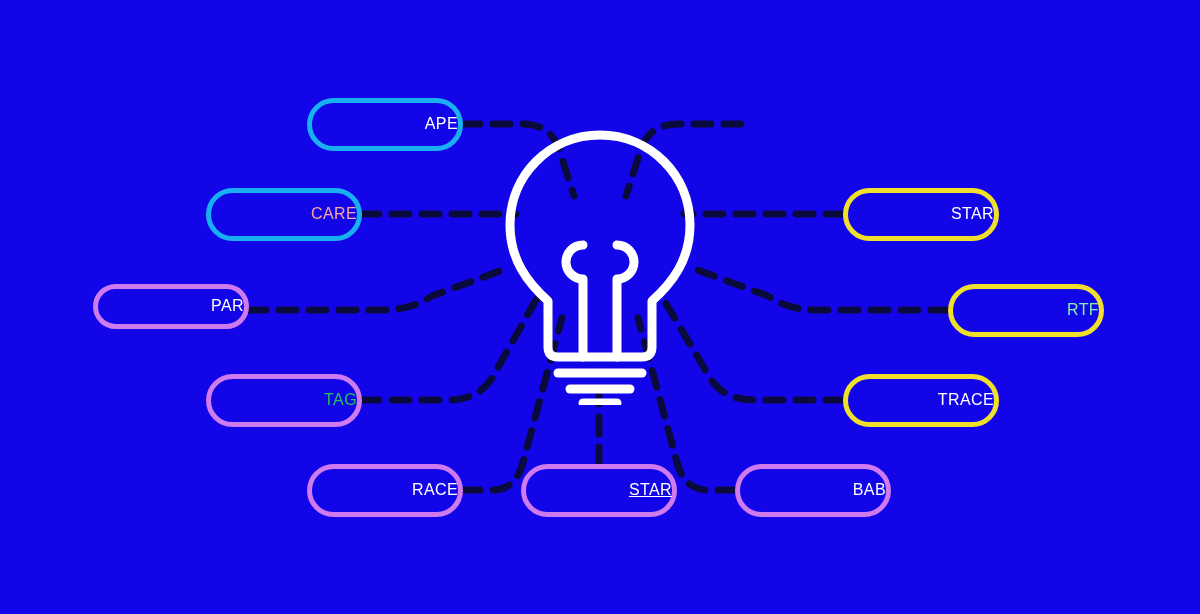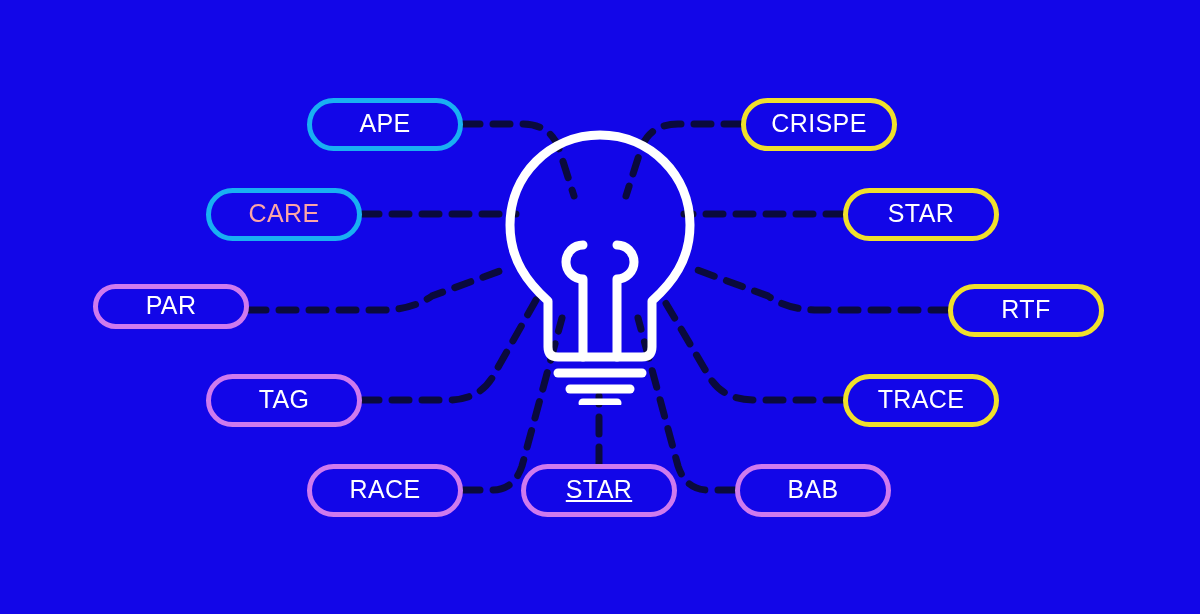--- a/index.html
+++ b/index.html
@@ -27,27 +27,27 @@
     left: 480px;
     top: 115px;
     width: 240px;
     height: 290px;
   }
   .pill {
     position: absolute;
     box-sizing: border-box;
     display: flex;
     align-items: center;
-    justify-content: center;
+    justify-content: flex-end;
     border-style: solid;
     border-width: 5px;
     border-radius: 999px;
     background: #1206e8;
     color: #ffffff;
-    font-size: 25px;
+    font-size: 16px;
     letter-spacing: 0.4px;
     white-space: nowrap;
     font-family: "Liberation Sans", sans-serif;
   }
   .pill span {
     pointer-events: none;
     padding-bottom: 2px;
   }
 </style>
 </head>
@@ -97,37 +97,34 @@
 
 <div class="pill" style="left: 307px; top: 98px; width: 156px; height: 53px; border-color: rgb(25, 176, 242); color: rgb(255, 255, 255);">
       <span>APE</span>
     </div>
     <div class="pill" style="left: 206px; top: 188px; width: 156px; height: 53px; border-color: rgb(25, 176, 242); color: #fca5a5;">
       <span>CARE</span>
     </div>
     <div class="pill" style="left: 93px; top: 284px; width: 156px; height: 45px; border-color: rgb(207, 122, 238); color: rgb(255, 255, 255);">
       <span>PAR</span>
     </div>
-    <div class="pill" style="left: 206px; top: 374px; width: 156px; height: 53px; border-color: rgb(207, 122, 238); color: #ffffff;">
+    <div class="pill" style="left: 206px; top: 374px; width: 156px; height: 53px; border-color: rgb(207, 122, 238); color: #22c55e;">
       <span>TAG</span>
     </div>
     <div class="pill" style="left: 307px; top: 464px; width: 156px; height: 53px; border-color: rgb(207, 122, 238); color: rgb(255, 255, 255);">
       <span>RACE</span>
     </div>
     <div class="pill" style="left: 521px; top: 464px; width: 156px; height: 53px; border-color: rgb(207, 122, 238); color: rgb(255, 255, 255); text-decoration: underline;">
       <span>STAR</span>
     </div>
     <div class="pill" style="left: 735px; top: 464px; width: 156px; height: 53px; border-color: rgb(207, 122, 238); color: rgb(255, 255, 255);">
       <span>BAB</span>
     </div>
     <div class="pill" style="left: 843px; top: 374px; width: 156px; height: 53px; border-color: rgb(240, 224, 44); color: rgb(255, 255, 255);">
       <span>TRACE</span>
     </div>
-    <div class="pill" style="left: 948px; top: 284px; width: 156px; height: 53px; border-color: rgb(240, 224, 44); color: #ffffff;">
+    <div class="pill" style="left: 948px; top: 284px; width: 156px; height: 53px; border-color: rgb(240, 224, 44); color: #86efac;">
       <span>RTF</span>
     </div>
     <div class="pill" style="left: 843px; top: 188px; width: 156px; height: 53px; border-color: rgb(240, 224, 44); color: rgb(255, 255, 255);">
       <span>STAR</span>
     </div>
-    <div class="pill" style="left: 741px; top: 98px; width: 156px; height: 53px; border-color: rgb(240, 224, 44); color: rgb(255, 255, 255);">
-      <span>CRISPE</span>
-    </div>
   </div>
 
 </body></html>

